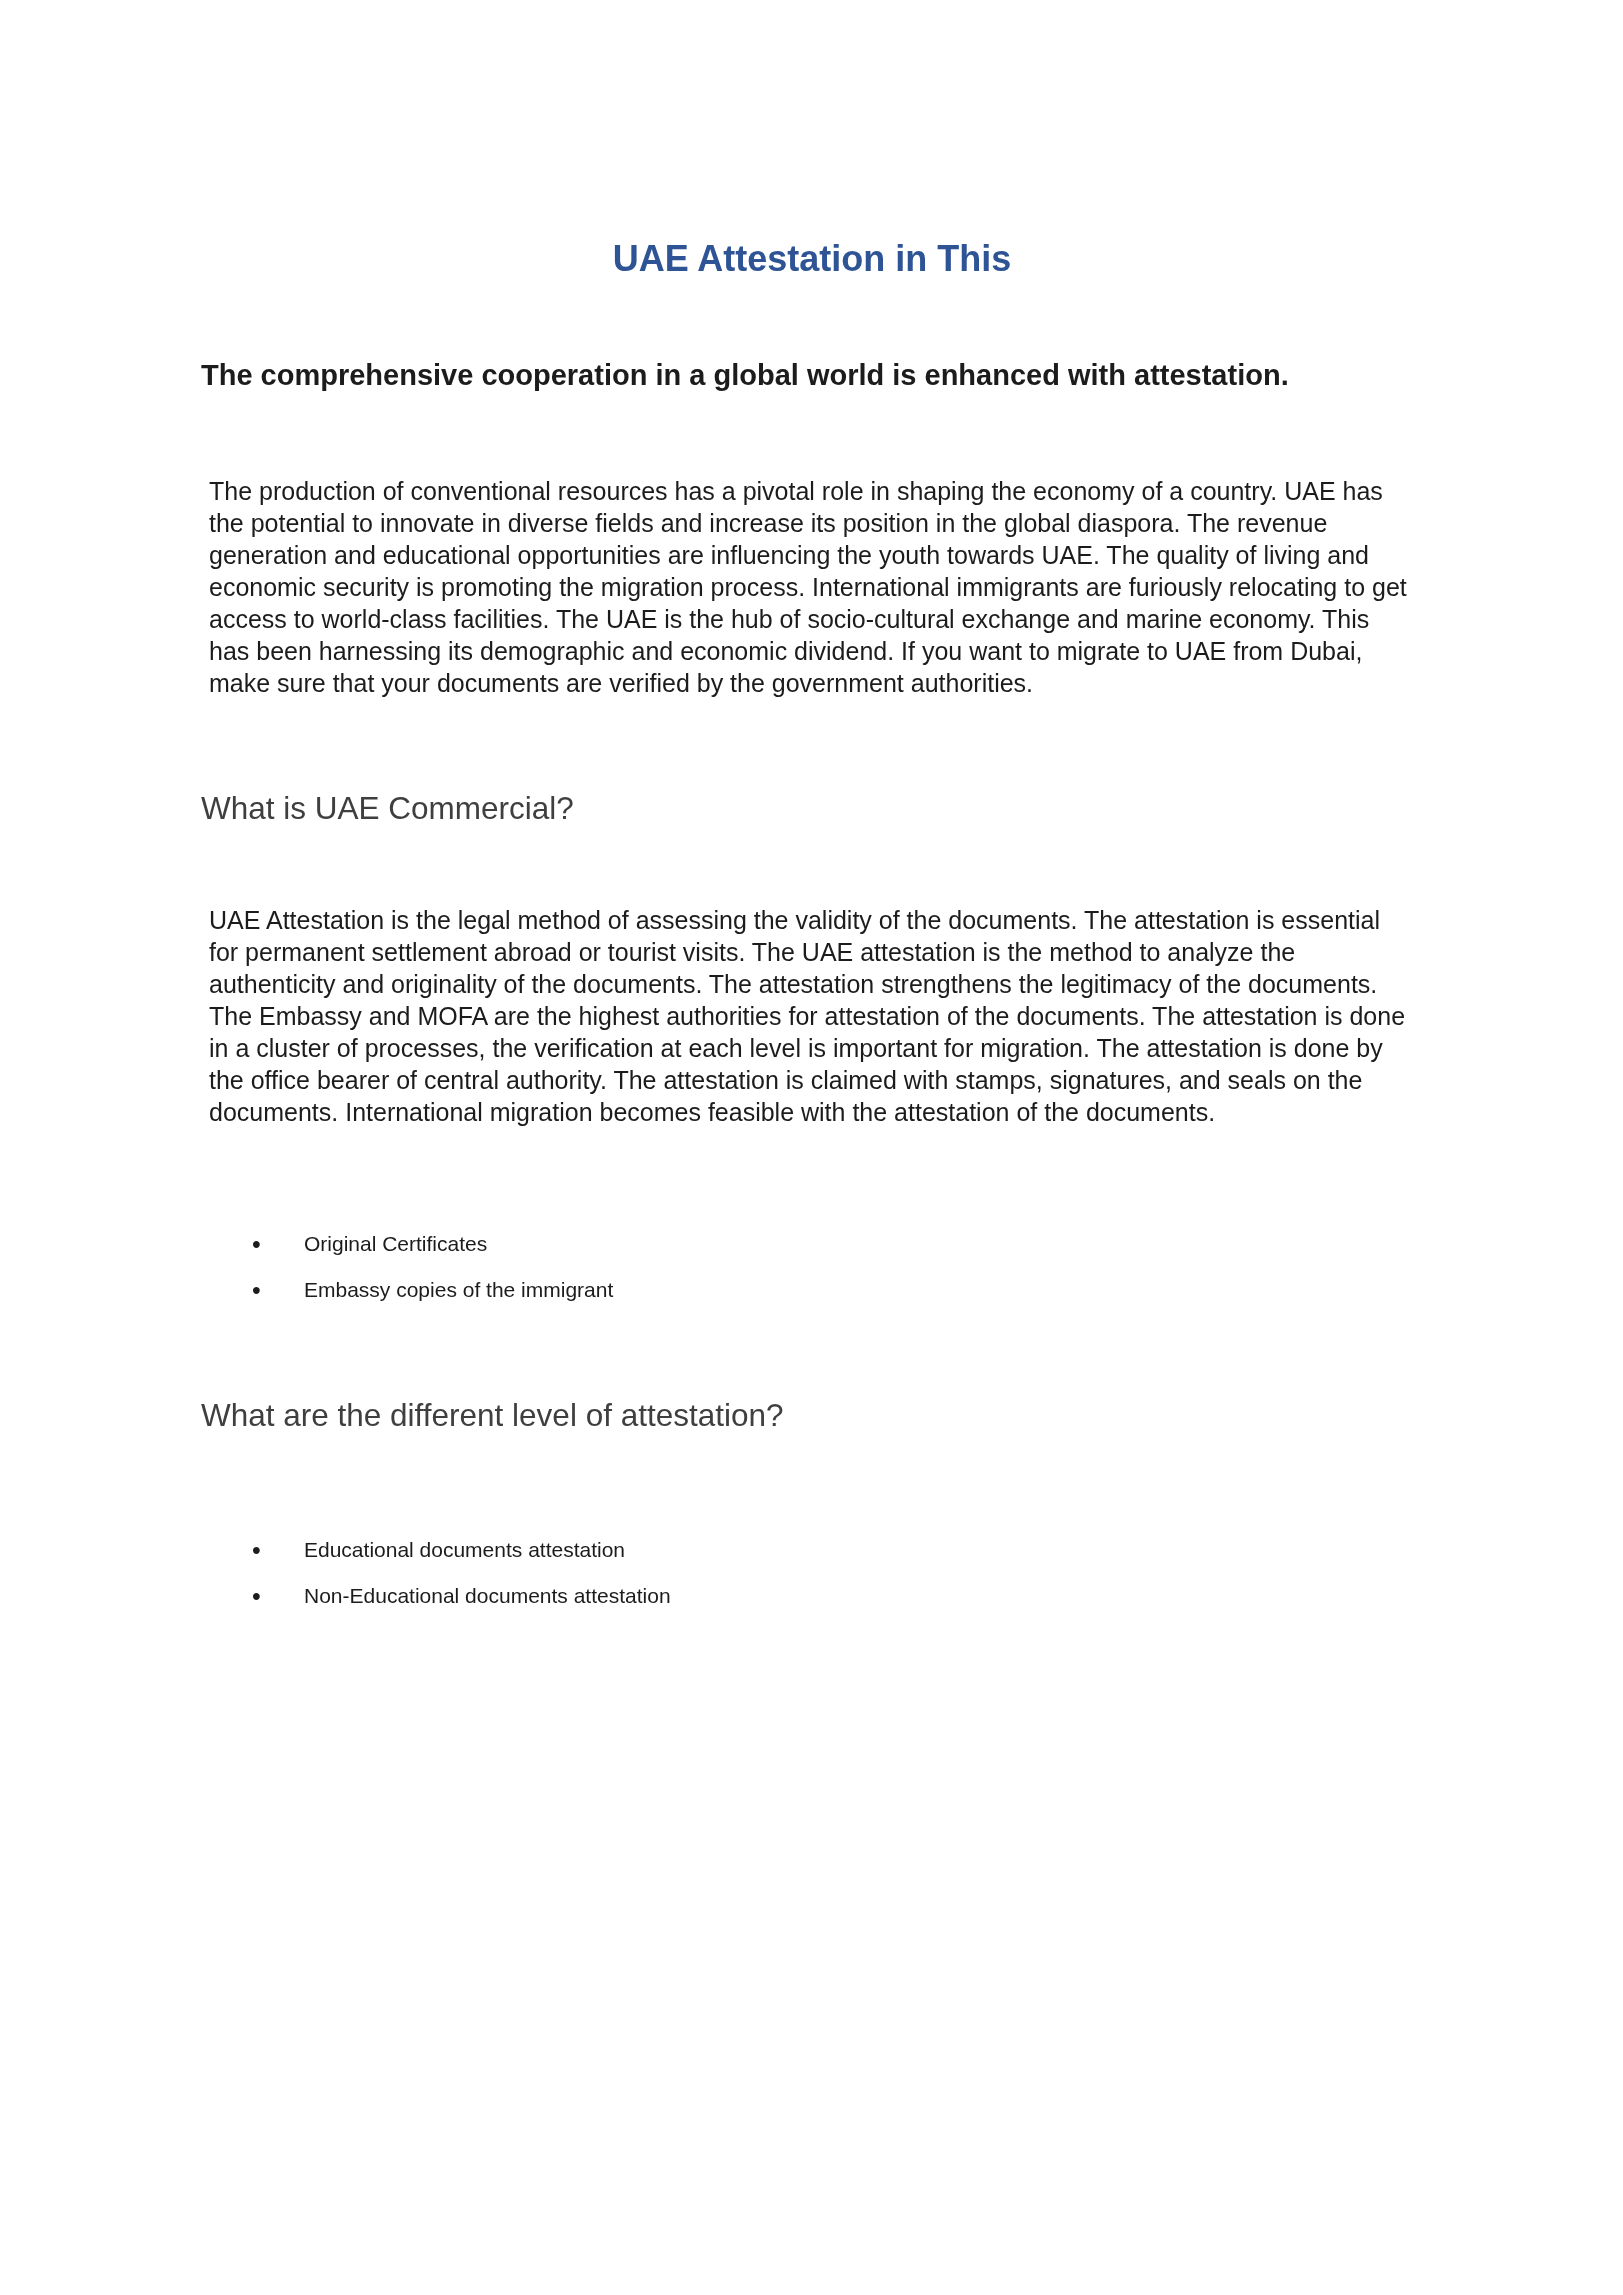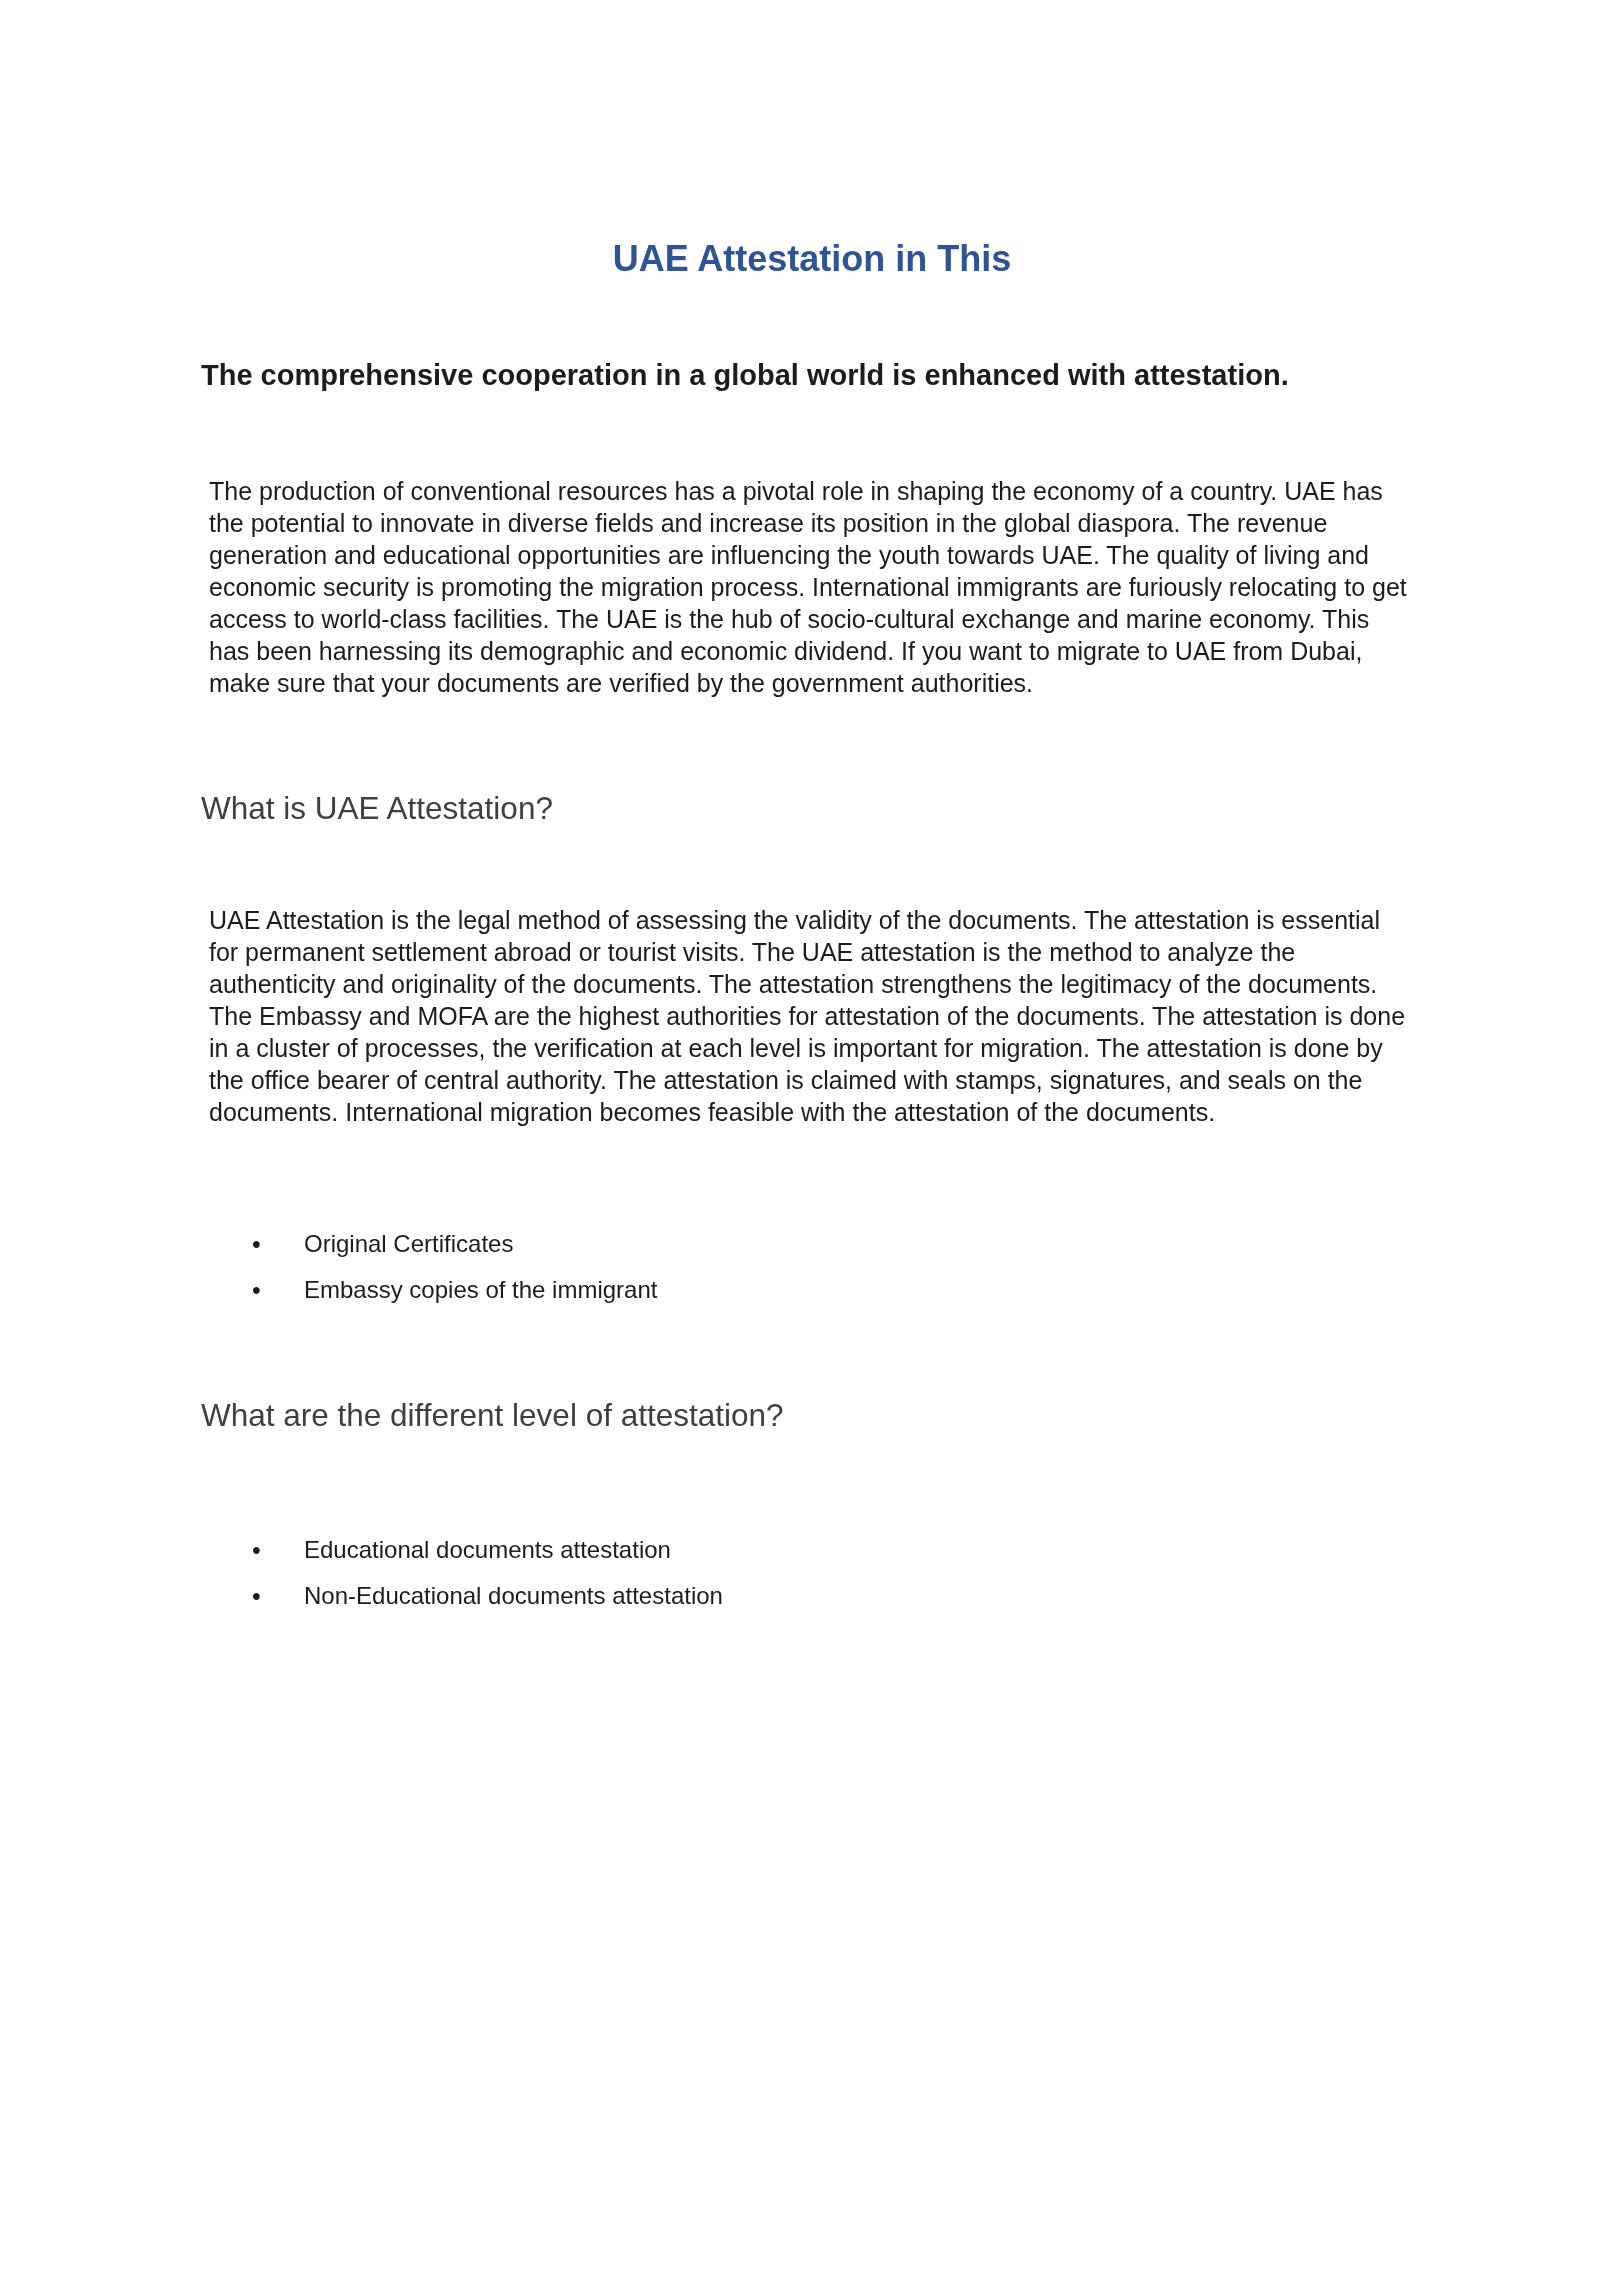--- a/index.html
+++ b/index.html
@@ -52,21 +52,21 @@
     line-height: 37px;
   }
   .doc-list {
     margin: 100px 0 0 0;
     padding: 0;
     list-style: none;
   }
   .doc-list li {
     position: relative;
     padding-left: 103px;
-    font-size: 24px;
+    font-size: 21px;
     line-height: 32px;
     margin-bottom: 14px;
     color: var(--body_black, #1c1c1c);
   }
   .doc-list li::before {
     content: "\2022";
     position: absolute;
     left: 51px;
     top: 0;
     font-size: 25px;
@@ -78,21 +78,21 @@
 <body>
 
 <div class="page">
 
   <h1 class="doc-title">UAE Attestation in This</h1>
 
   <h2 class="doc-lede">The comprehensive cooperation in a global world is enhanced with attestation.</h2>
 
   <p class="body-para">The production of conventional resources has a pivotal role in shaping the economy of a country. UAE has the potential to innovate in diverse fields and increase its position in the global diaspora. The revenue generation and educational opportunities are influencing the youth towards UAE. The quality of living and economic security is promoting the migration process. International immigrants are furiously relocating to get access to world-class facilities. The UAE is the hub of socio-cultural exchange and marine economy. This has been harnessing its demographic and economic dividend. If you want to migrate to UAE from Dubai, make sure that your documents are verified by the government authorities.</p>
 
-  <h3 class="section-heading">What is UAE Attestation?</h3>
+  <h3 class="section-heading">What is UAE Commercial?</h3>
 
   <p class="body-para">UAE Attestation is the legal method of assessing the validity of the documents. The attestation is essential for permanent settlement abroad or tourist visits. The UAE attestation is the method to analyze the authenticity and originality of the documents. The attestation strengthens the legitimacy of the documents. The Embassy and MOFA are the highest authorities for attestation of the documents. The attestation is done in a cluster of processes, the verification at each level is important for migration. The attestation is done by the office bearer of central authority. The attestation is claimed with stamps, signatures, and seals on the documents. International migration becomes feasible with the attestation of the documents.</p>
 
 
   <ul class="doc-list">
     <li>Original Certificates</li>
     <li>Embassy copies of the immigrant</li>
   </ul>
 
   <h3 class="section-heading">What are the different level of attestation?</h3>

